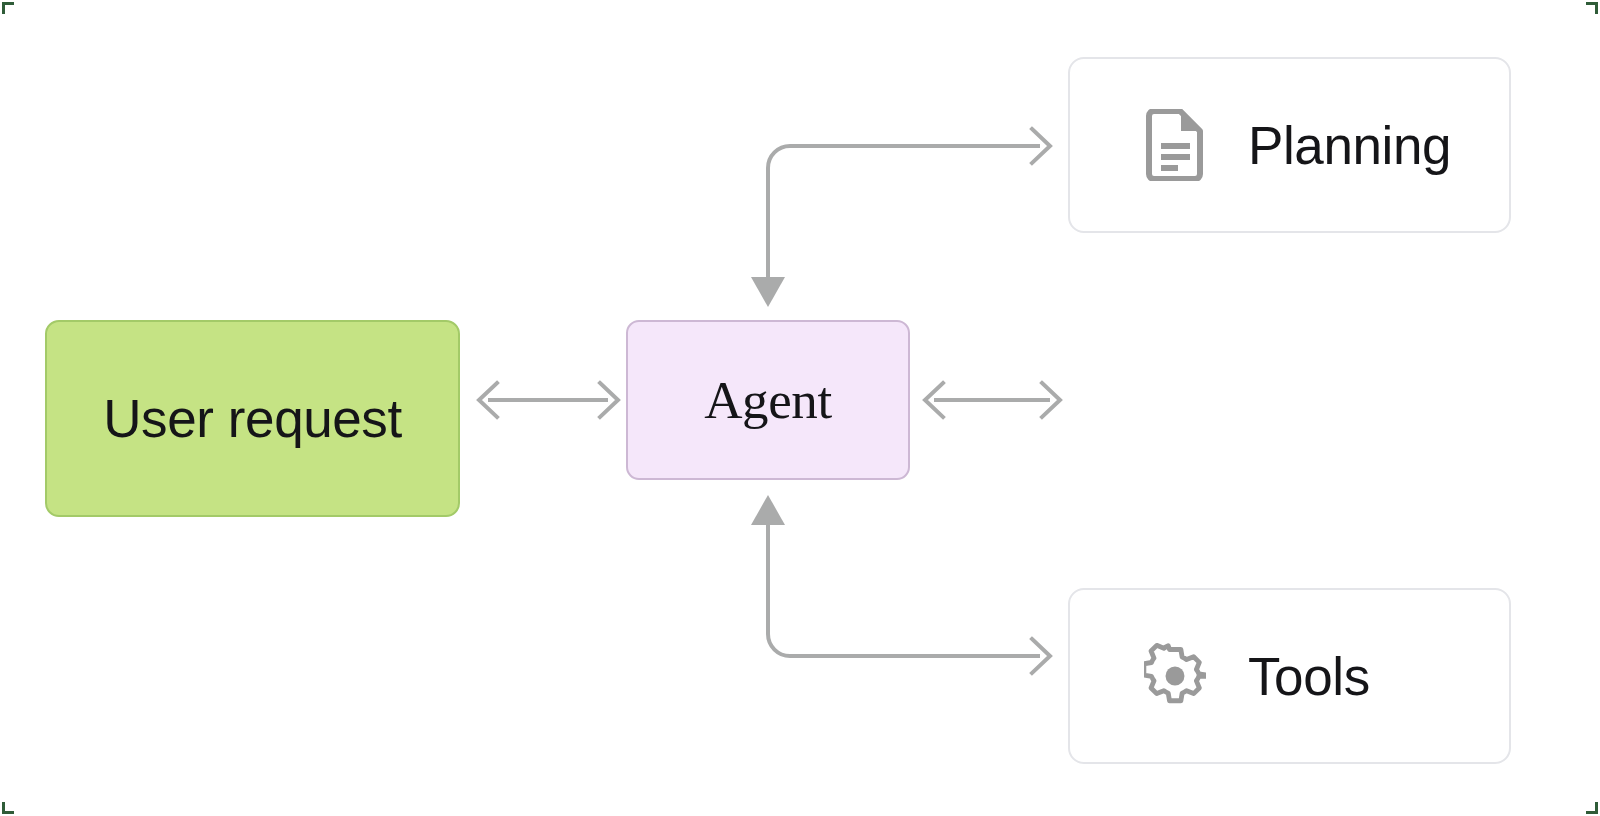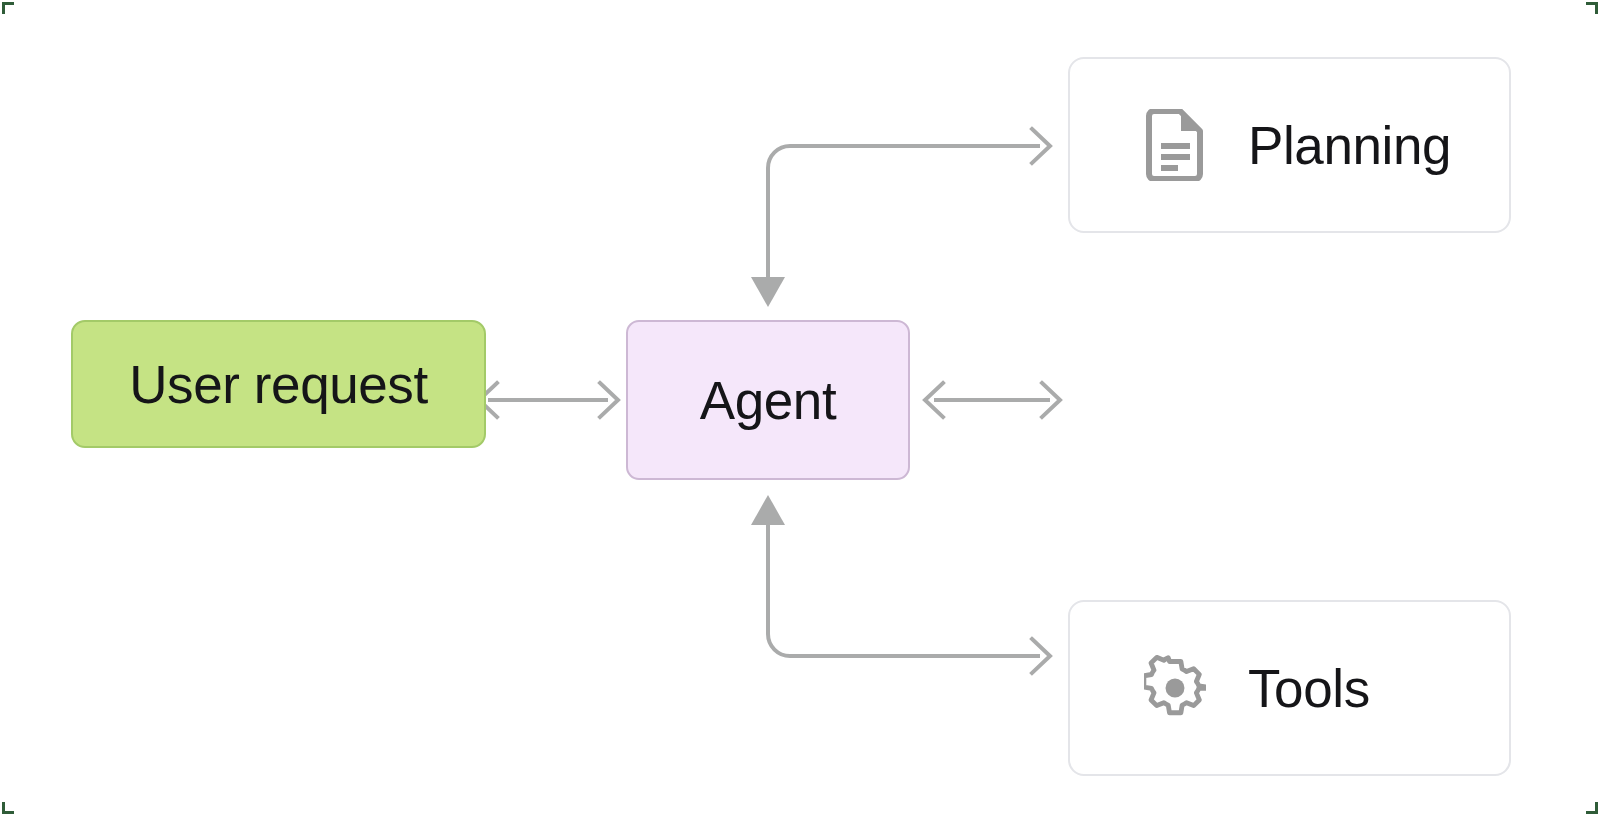--- a/index.html
+++ b/index.html
@@ -42,24 +42,24 @@
     align-items: center;
     justify-content: center;
     border-style: solid;
   }
   .node-label {
     white-space: nowrap;
     line-height: 1;
   }
 
   #node-user-request {
-    left: 71px;
+    left: 45px;
     top: 320px;
     width: 415px;
-    height: 128px;
+    height: 197px;
     background: #c5e384;
     border-color: #a3ca68;
     border-width: 2px;
     border-radius: 14px;
   }
   #node-user-request .node-label {
     font-size: 53px;
     color: #151518;
     letter-spacing: -0.4px;
   }
@@ -71,39 +71,40 @@
     height: 160px;
     background: #f5e7fa;
     border-color: #cdb8d4;
     border-width: 2px;
     border-radius: 13px;
   }
   #node-agent .node-label {
     font-size: 53px;
     color: #151518;
     letter-spacing: -0.4px;
+    font-family: Liberation Serif, serif;
   }
 
   
   .card {
     position: absolute;
     box-sizing: border-box;
     left: 1068px;
     width: 443px;
     height: 176px;
     background: #ffffff;
     border: 2px solid #e4e5e9;
     border-radius: 16px;
     display: flex;
     align-items: center;
     text-align: right;
   }
   #card-planning { top: 57px;  }
   #card-memory   { top: 312px; }
-  #card-tools    { top: 600px; }
+  #card-tools    { top: 588px; }
 
   .card-icon {
     margin-left: 74px;
     width: 62px;
     height: 72px;
     flex: none;
     display: block;
   }
   .card-label {
     margin-left: 42px;

